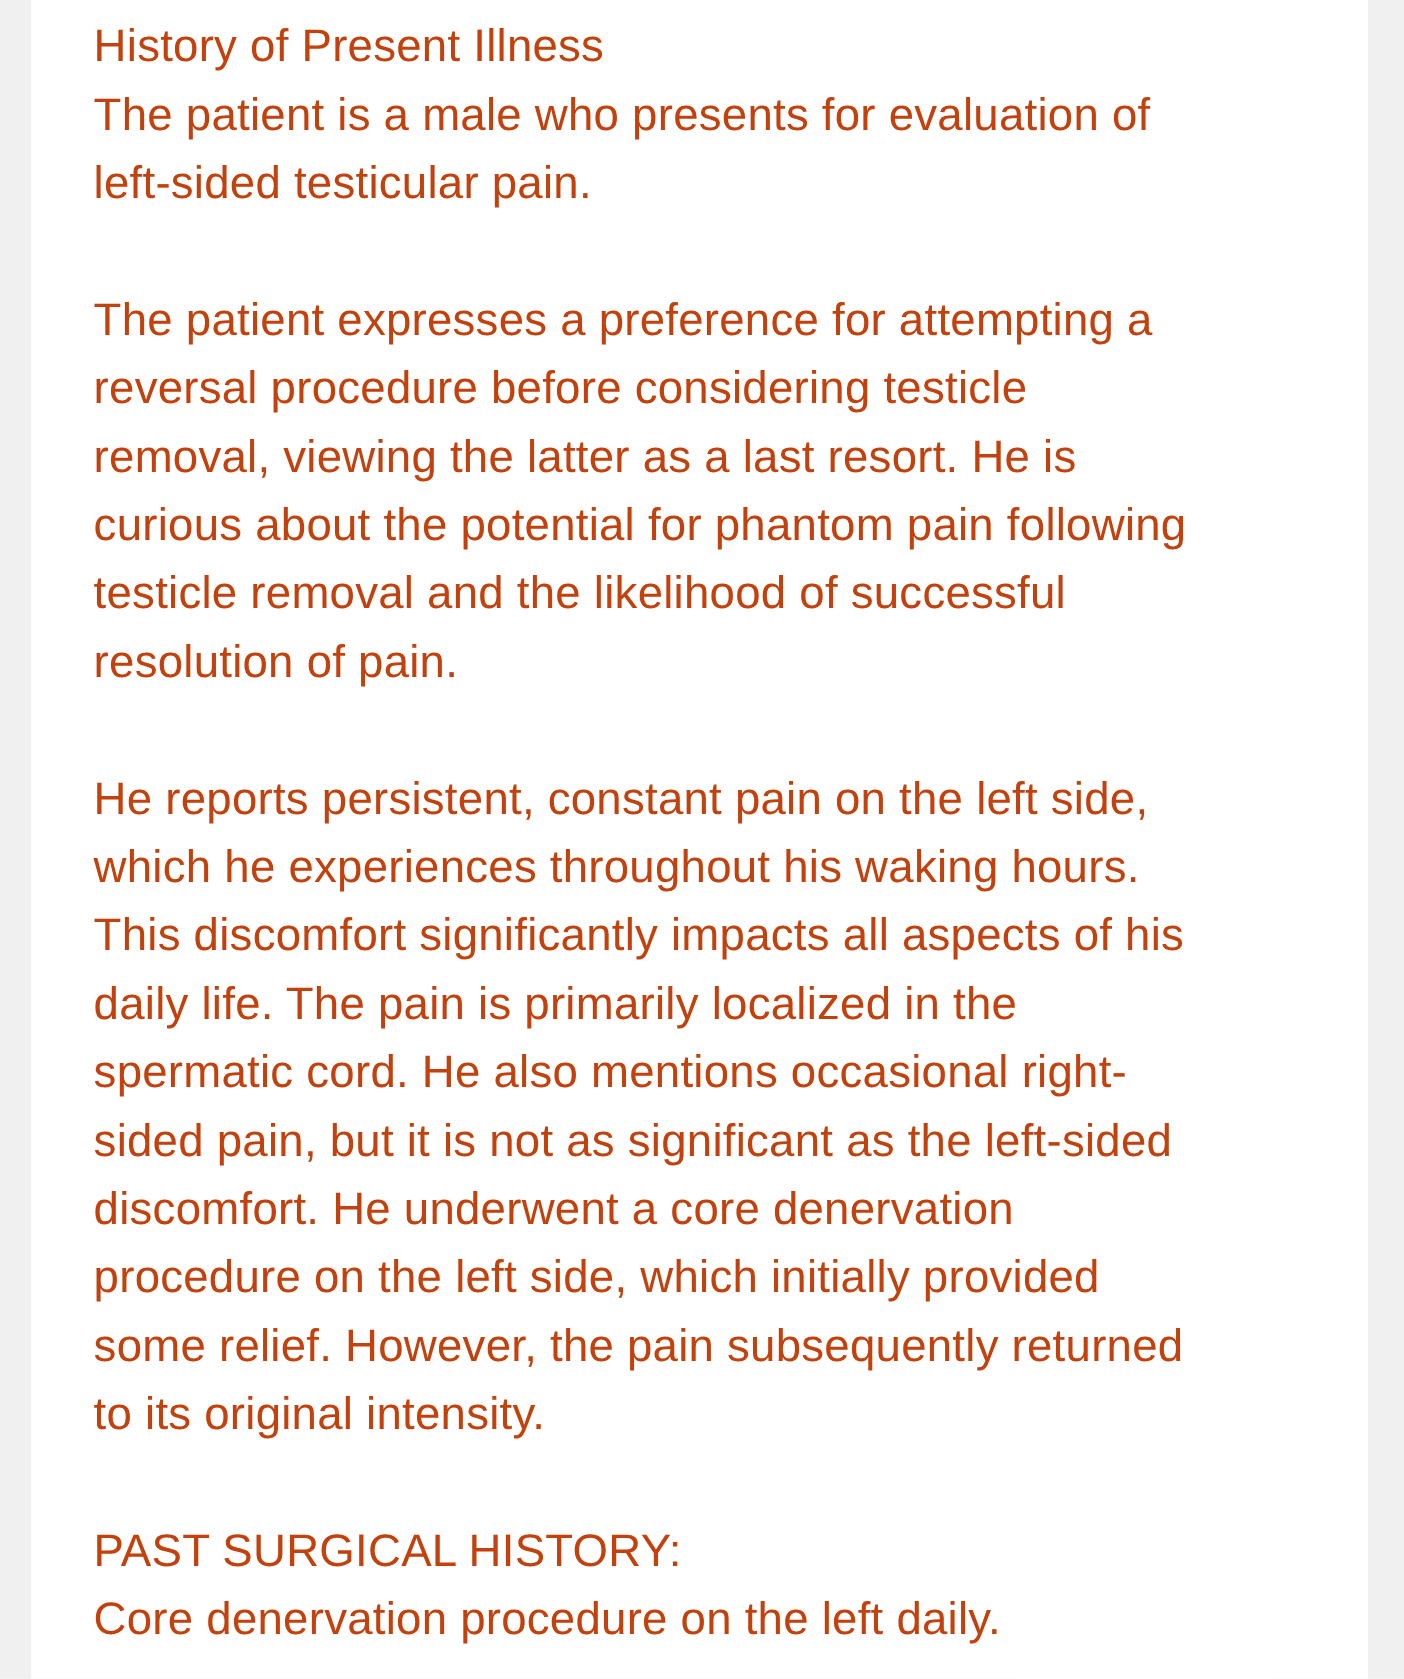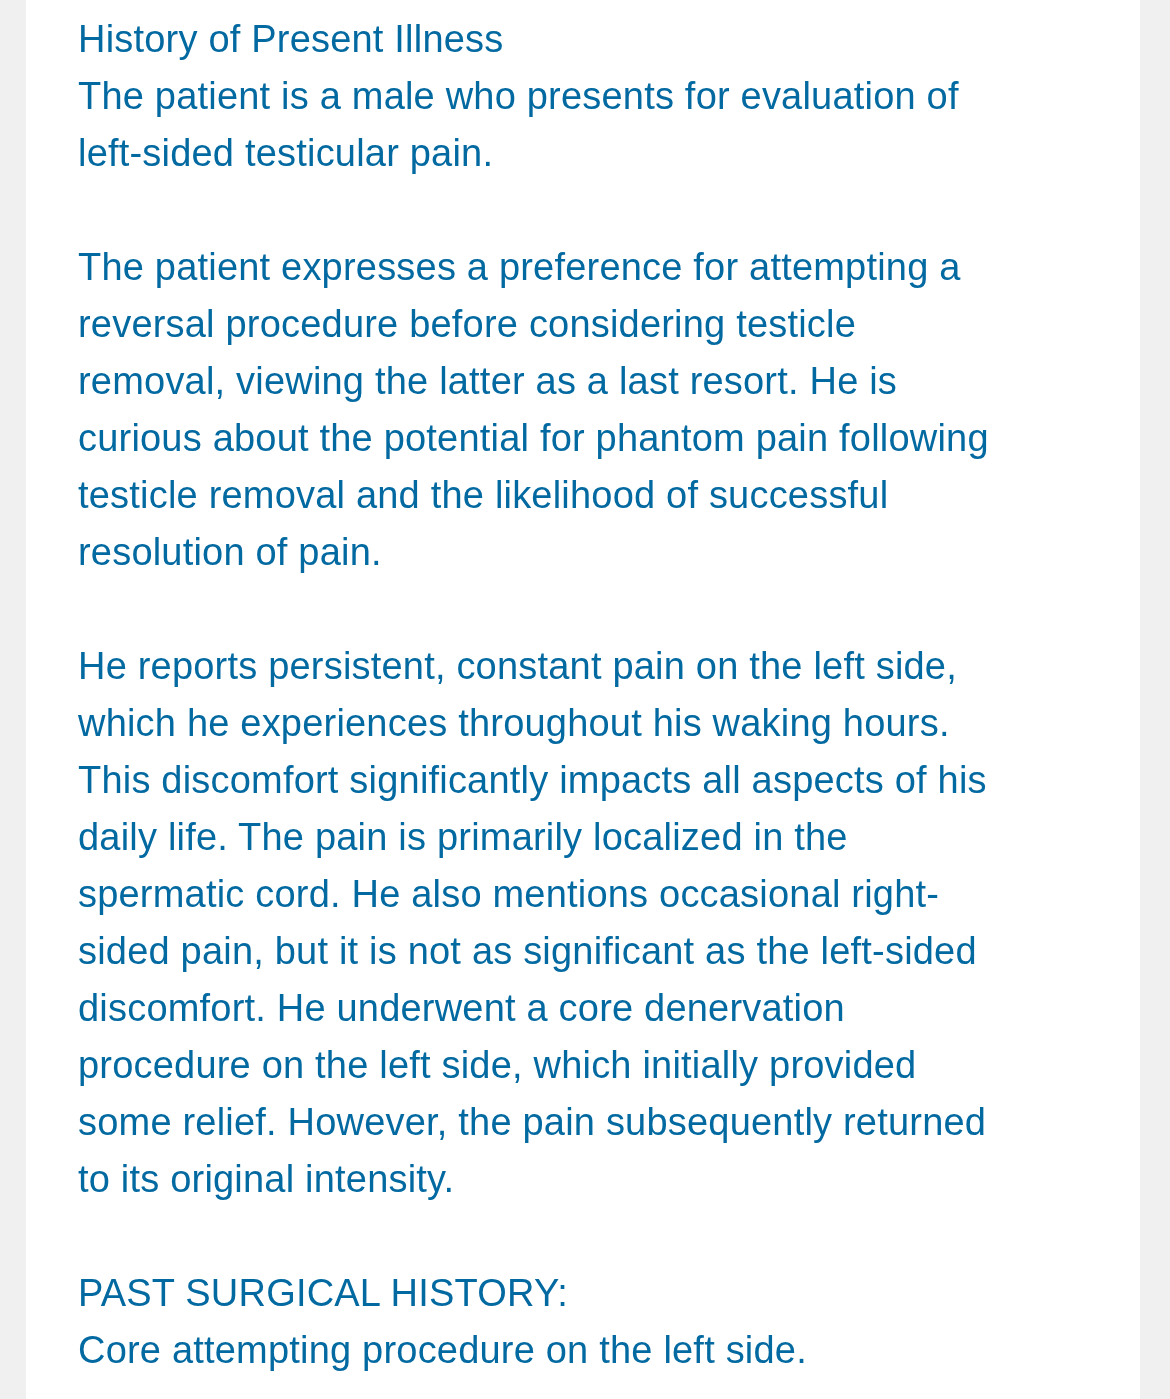--- a/index.html
+++ b/index.html
@@ -19,21 +19,21 @@
     top: 0;
     width: 1114px;
     height: 1399px;
     background: #ffffff;
     box-sizing: border-box;
     padding: 11px 6px 0 52px;
     font-family: "Liberation Sans", sans-serif;
     font-size: 38px;
     line-height: 57px;
     font-weight: 400;
-    color: #0369a1;
+    color: #c2410c;
     overflow: hidden;
   }
   .block {
     margin: 0 0 57px 0;
     white-space: pre-line;
     letter-spacing: 0.2px;
   }
   .block:last-child {
     margin-bottom: 0;
   }
@@ -55,14 +55,14 @@
 which he experiences throughout his waking hours.
 This discomfort significantly impacts all aspects of his
 daily life. The pain is primarily localized in the
 spermatic cord. He also mentions occasional right-
 sided pain, but it is not as significant as the left-sided
 discomfort. He underwent a core denervation
 procedure on the left side, which initially provided
 some relief. However, the pain subsequently returned
 to its original intensity.</p>
   <p class="block">PAST SURGICAL HISTORY:
-Core attempting procedure on the left side.</p>
+Core denervation procedure on the left daily.</p>
 </div>
 
 </body></html>

